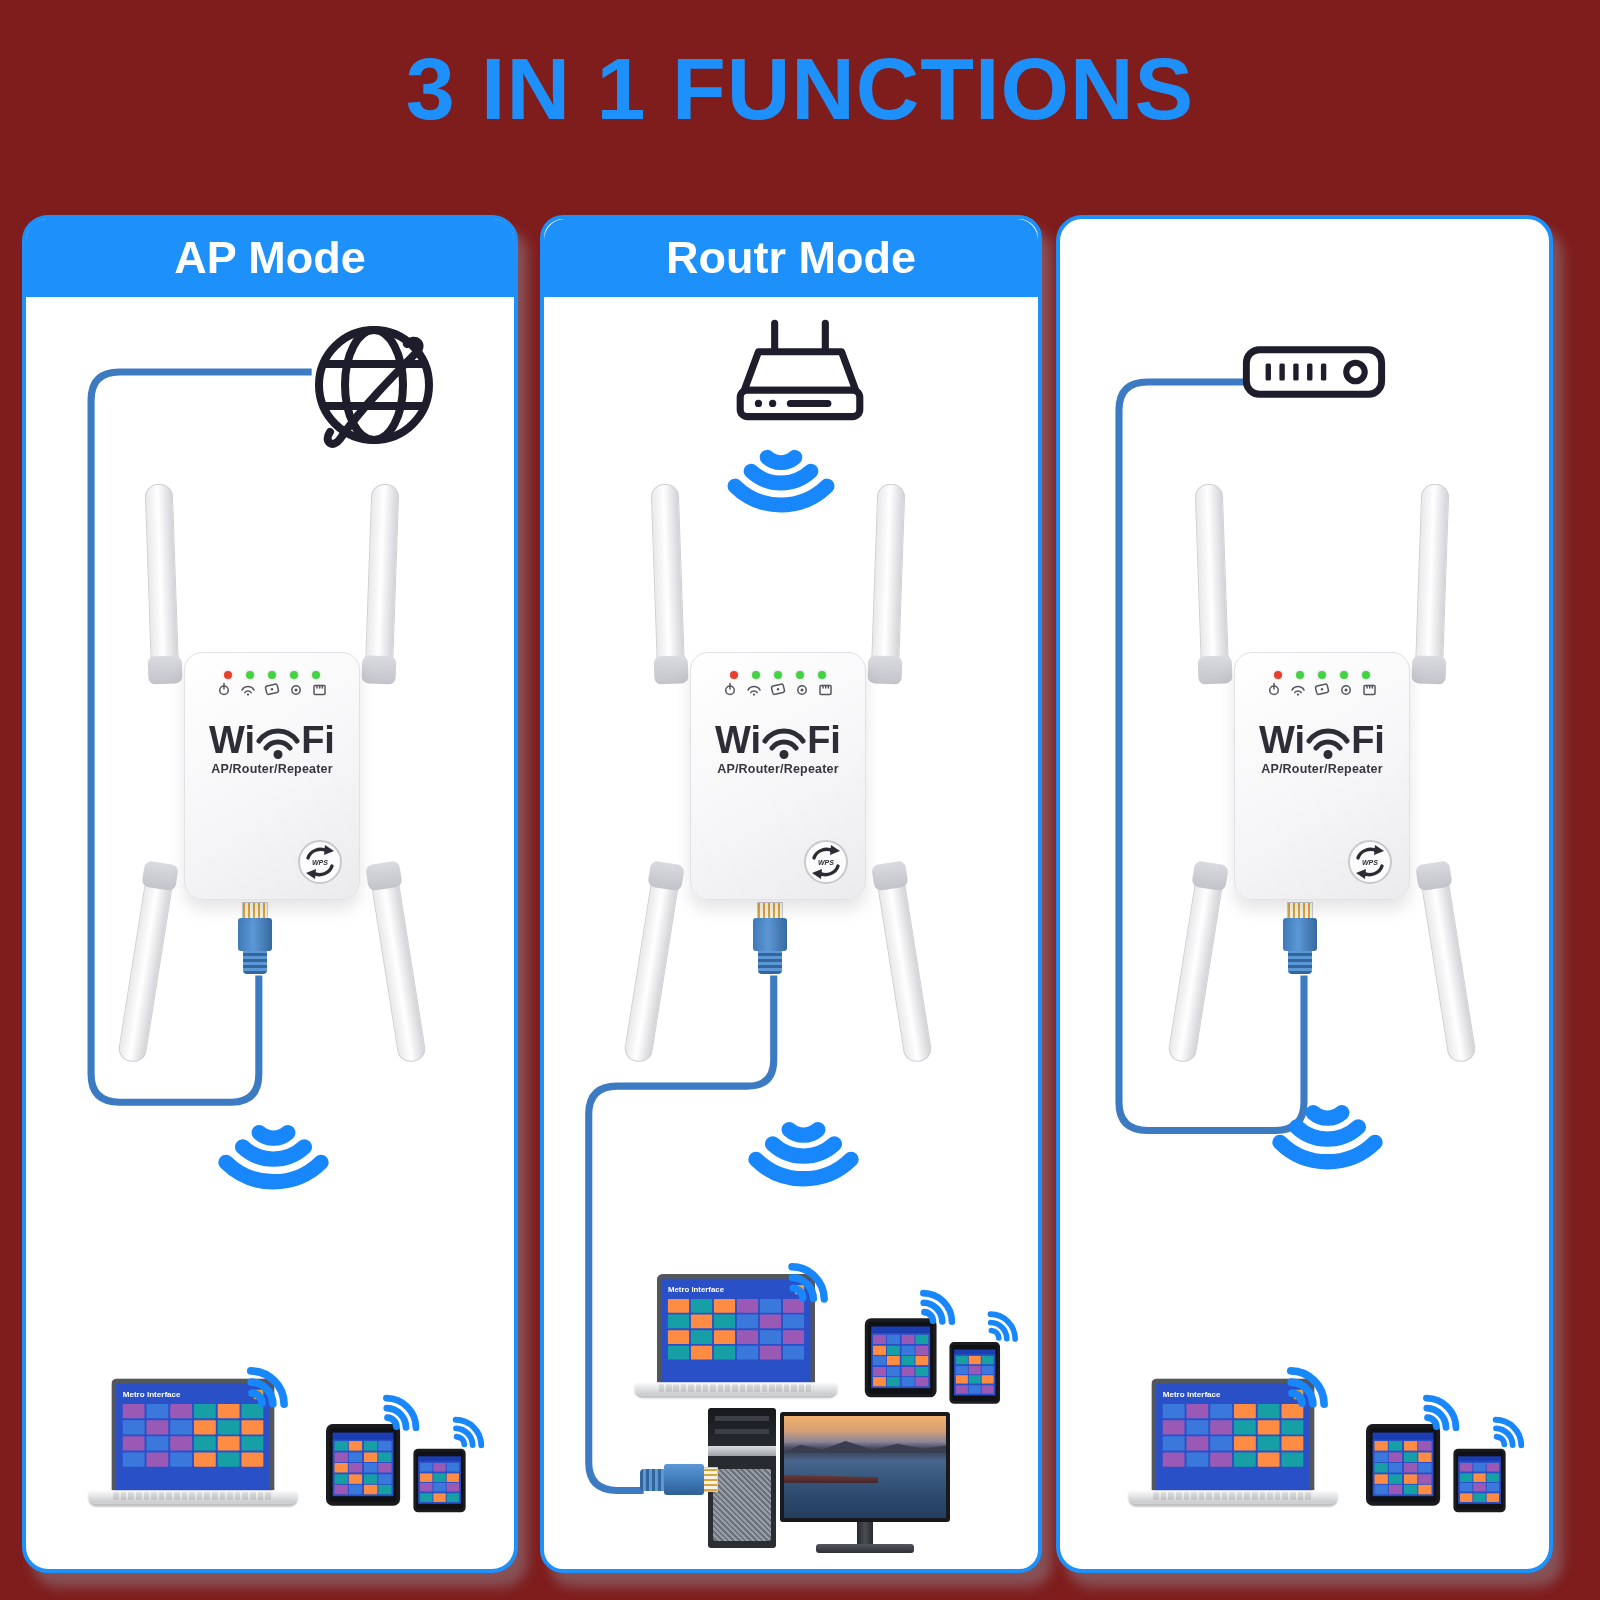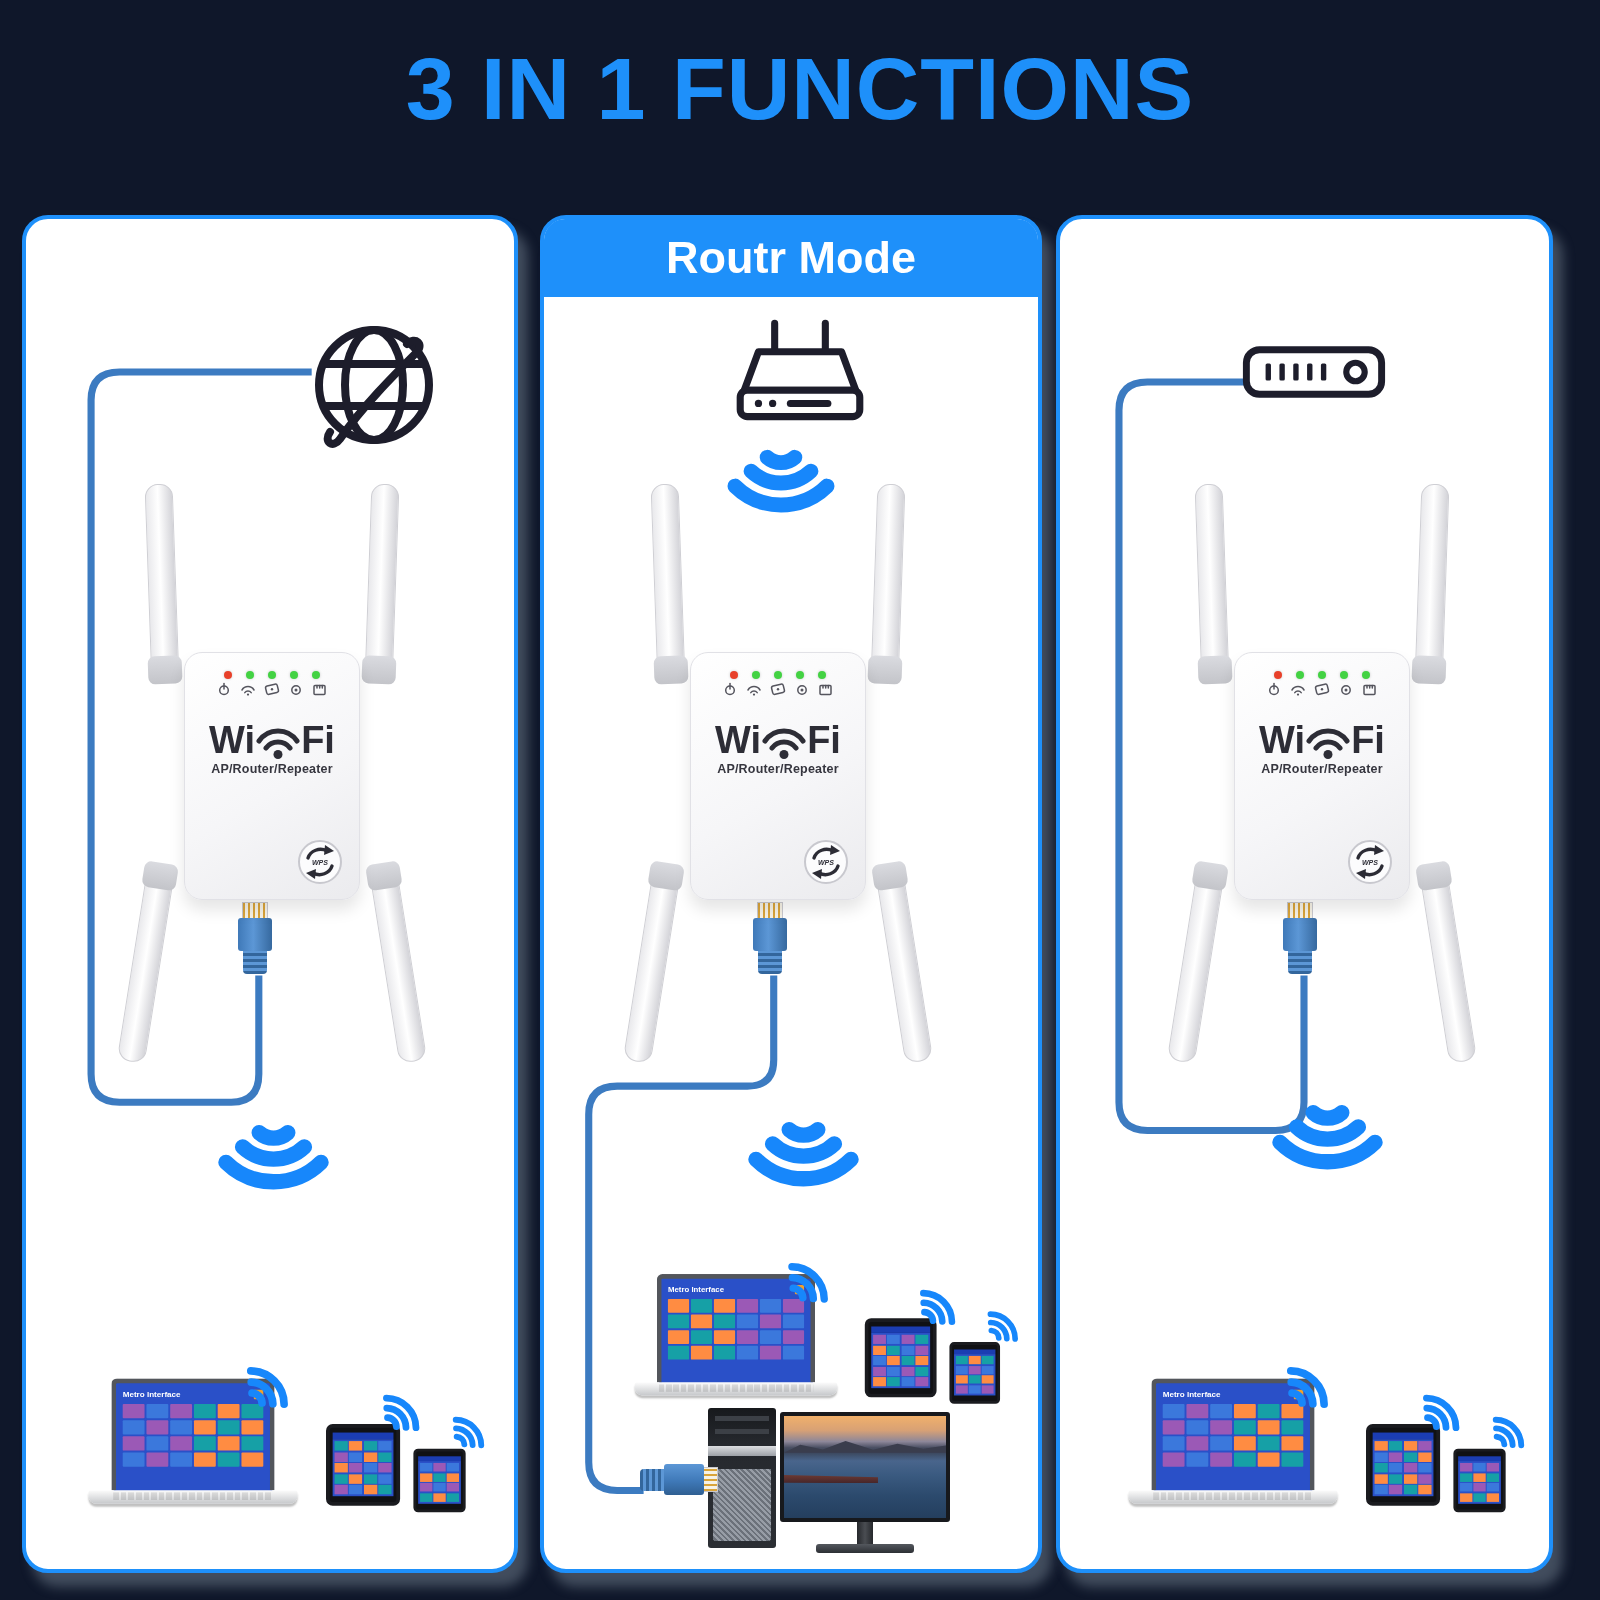--- a/index.html
+++ b/index.html
@@ -1,16 +1,16 @@
 <!DOCTYPE html>
 <html><head>
 <meta charset="utf-8">
 <style>
   html,body{margin:0;padding:0;background:#fff;}
-  .canvas{position:relative;width:1600px;height:1600px;background:#0f172a;overflow:hidden;
+  .canvas{position:relative;width:1600px;height:1600px;background:#7f1d1d;overflow:hidden;
           font-family:"Liberation Sans","DejaVu Sans",sans-serif;
           text-decoration:underline;
           --accent:#1E90FA; --wave:#1787FB; --cable:#3C7BC1;}
   .page-title{position:absolute;top:38px;left:0;width:100%;text-align:center;
               font-size:88px;font-weight:800;color:var(--accent);letter-spacing:1px;}
   
   .panel{position:absolute;top:215px;height:1350px;background:#fff;border:4px solid var(--accent);
          border-radius:26px;box-shadow:10px 14px 12px rgba(150,165,180,.38);}
   .panel-head{height:78px;background:var(--accent);border-radius:21px 21px 0 0;display:flex;
               align-items:center;justify-content:center;color:#fff;font-size:45px;font-weight:800;}
@@ -165,20 +165,23 @@
       <circle cx="84" cy="8" r="1.5" fill="#55555e"></circle>
     </symbol>
   </defs>
 </svg>
 
 <div class="canvas" style="--accent: #1E90FA; --wave: #1787FB; --cable: #3C7BC1;">
 
   <div class="page-title">3 IN 1 FUNCTIONS</div>
 
   <section class="panel" style="left:22px;width:488px;">
+    <header class="panel-head">
+      <span>AP Mode</span>
+    </header>
     <svg class="cable" viewBox="0 0 480 1342" preserveAspectRatio="none">
       <path d="M281 152 H92 Q64 152 64 180 V850 Q64 878 92 878 H202 Q229 878 229 850 V752"></path>
     </svg>
     <svg class="srcicon" style="left:278px;top:96px;width:140px;height:140px;">
       <use href="#sym-globe" xlink:href="#sym-globe"></use>
     </svg>
 
     <div class="device" style="left:158px;top:433px;">
       <div class="ant ant-tl"></div>
       <div class="ant ant-tr"></div>
@@ -304,21 +307,21 @@
             <div style="background: rgb(255, 140, 66);"></div>
             <div style="background: rgb(22, 160, 166);"></div>
           </div>
       </div>
       <svg class="wifi w3">
           <use href="#sym-wifi" xlink:href="#sym-wifi"></use>
         </svg>
     </div>
   </section>
 
-  <section class="panel" style="left:540px;width:494px;">
+  <section class="panel" style="left:540px;width:494px;border-radius:23px;">
     <header class="panel-head">
       <span>Routr Mode</span>
     </header>
     <svg class="cable" viewBox="0 0 486 1342" preserveAspectRatio="none">
       <path d="M226 752 V836 Q226 862 200 862 H72 Q44 862 44 890 V1236 Q44 1264 72 1264 H98"></path>
     </svg>
     <svg class="srcicon" style="left:180px;top:94px;width:152px;height:114px;">
       <use href="#sym-router" xlink:href="#sym-router"></use>
     </svg>
     <svg class="wifi cast" style="left:176px;top:228px;width:122px;height:92px;">

